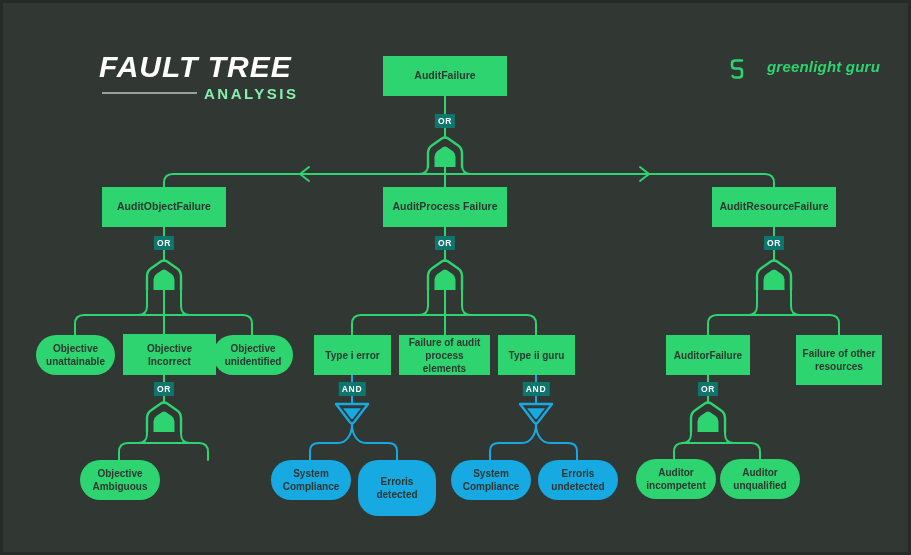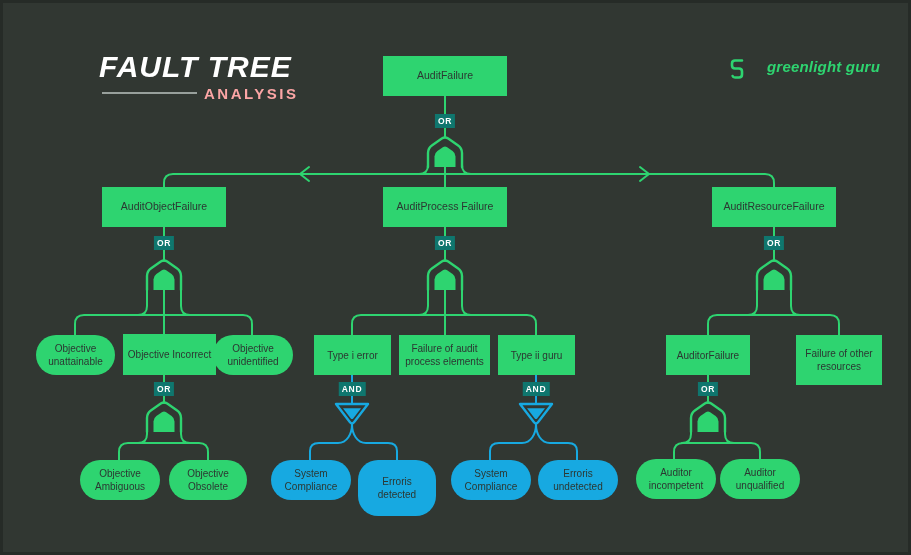--- a/index.html
+++ b/index.html
@@ -5,27 +5,27 @@
   html,body{margin:0;padding:0;background:#1d211e;}
   .canvas{
     position:relative;width:911px;height:555px;box-sizing:border-box;
     background:#313732;border:3px solid #262b27;overflow:hidden;
     font-family:"Liberation Sans",sans-serif;
   }
   
   .title-main{position:absolute;left:96px;top:47px;color:#ffffff;font-size:30px;
     font-weight:bold;letter-spacing:1px;z-index:3;font-style:italic;}
   .title-line{position:absolute;left:99px;top:89px;width:95px;height:2px;background:#98a09c;z-index:3;}
-  .title-sub{position:absolute;left:201px;top:82px;color:#fca5a5;font-size:15px;
+  .title-sub{position:absolute;left:201px;top:82px;color:#86efac;font-size:15px;
     font-weight:bold;letter-spacing:2.5px;z-index:3;}
   .logo{position:absolute;right:28px;top:55px;display:flex;align-items:flex-start;gap:22px;z-index:3;}
   .logo-text{color:#2ed470;font-size:15px;font-weight:bold;font-style:italic;letter-spacing:0.2px;}
   
   .node{position:absolute;z-index:2;display:flex;align-items:center;justify-content:center;
-    text-align:center;font-weight:normal;font-size:10px;line-height:1.3;color:#2c3732;
+    text-align:center;font-weight:bold;font-size:10px;line-height:1.3;color:#2c3732;
     box-sizing:border-box;padding:20px 4px;}
   .node.green{background:#2ed470;}
   .node.blue{background:#17a9e1;}
   .node.pill{border-radius:20px;}
   .node.lvl1{font-size:10.5px;}
   
   .gate-label{position:absolute;transform:translate(-50%,-50%);z-index:3;
     background:#0f766e;color:#ffffff;font-size:8.5px;font-weight:bold;
     letter-spacing:0.7px;padding:2px 3px;text-align:center;}
   svg.wires{position:absolute;left:0;top:0;z-index:1;}
@@ -133,21 +133,20 @@
   <div class="node green pill" style="left:33px;top:332px;width:79px;height:40px">Objective unattainable</div>
   <div class="node green" style="left:120px;top:331px;width:93px;height:41px">Objective Incorrect</div>
   <div class="node green pill" style="left:210px;top:332px;width:80px;height:40px">Objective unidentified</div>
   <div class="node green" style="left:311px;top:332px;width:77px;height:40px">Type i error</div>
   <div class="node green" style="left:396px;top:332px;width:91px;height:40px">Failure of audit process elements</div>
   <div class="node green" style="left:495px;top:332px;width:77px;height:40px">Type ii guru</div>
   <div class="node green" style="left:663px;top:332px;width:84px;height:40px">AuditorFailure</div>
   <div class="node green" style="left:793px;top:332px;width:86px;height:50px">Failure of other resources</div>
 
   <div class="node green pill" style="left:77px;top:457px;width:80px;height:39px">Objective Ambiguous</div>
-  <div class="node green pill" style="left:166px;top:457px;width:78px;height:39px">Objective Obsolete</div>
   <div class="node blue pill" style="left:268px;top:457px;width:80px;height:40px">System Compliance</div>
   <div class="node blue pill" style="left:355px;top:457px;width:78px;height:56px">Erroris detected</div>
   <div class="node blue pill" style="left:448px;top:457px;width:80px;height:40px">System Compliance</div>
   <div class="node blue pill" style="left:535px;top:457px;width:80px;height:40px">Erroris undetected</div>
   <div class="node green pill" style="left:633px;top:456px;width:80px;height:38px">Auditor incompetent</div>
   <div class="node green pill" style="left:717px;top:456px;width:80px;height:24px">Auditor unqualified</div>
 
 </div>
 
 </body></html>

